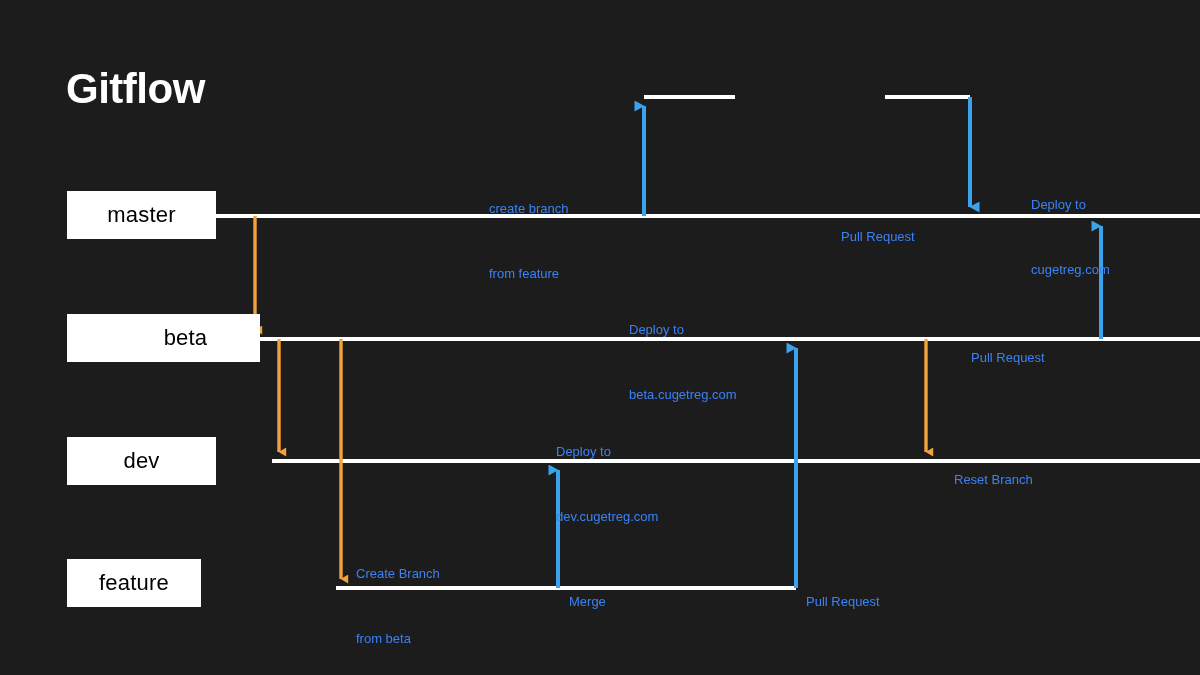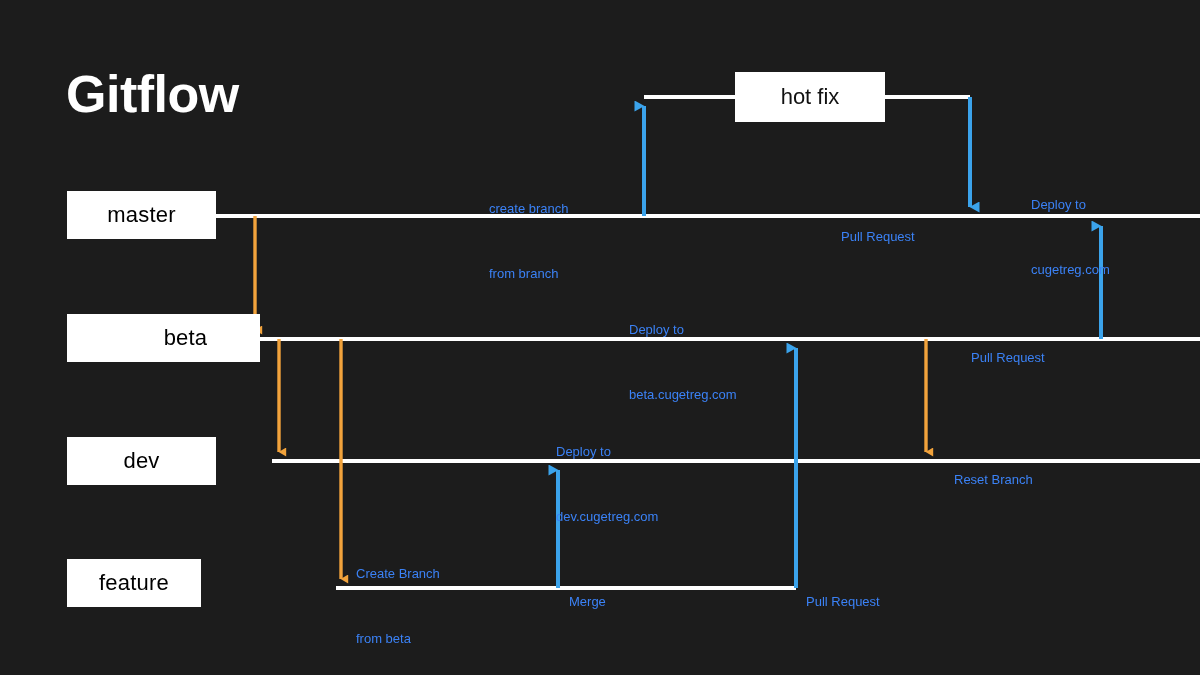--- a/index.html
+++ b/index.html
@@ -14,21 +14,21 @@
     background: #1c1c1c;
     overflow: hidden;
     font-family: "Liberation Sans", sans-serif;
   }
 
   
   #title {
     position: absolute;
     left: 66px;
     top: 68px;
-    font-size: 52px;
+    font-size: 42px;
     line-height: 1;
     font-weight: 700;
     color: #ffffff;
     letter-spacing: -0.5px;
   }
 
   
   .branch-box {
     position: absolute;
     background: #ffffff;
@@ -126,27 +126,24 @@
   <div class="branch-box" style="left:67px; top:314px; width:149px; height:48px;padding-left:44px;">
     <span>beta</span>
   </div>
   <div class="branch-box" style="left:67px; top:437px; width:149px; height:48px;">
     <span>dev</span>
   </div>
   <div class="branch-box" style="left:67px; top:559px; width:134px; height:48px;">
     <span>feature</span>
   </div>
 
-  <div id="hotfix-box">
-    <span>hot fix</span>
-  </div>
 
   <div class="annot" style="left:489px; top:154px;">
     <div>create branch</div>
-    <div>from branch</div>
+    <div>from feature</div>
   </div>
 
   <div class="annot" style="left:841px; top:182px;">
     <div>Pull Request</div>
   </div>
 
   <div class="annot" style="left:1031px; top:150px;">
     <div>Deploy to</div>
     <div>cugetreg.com</div>
   </div>

